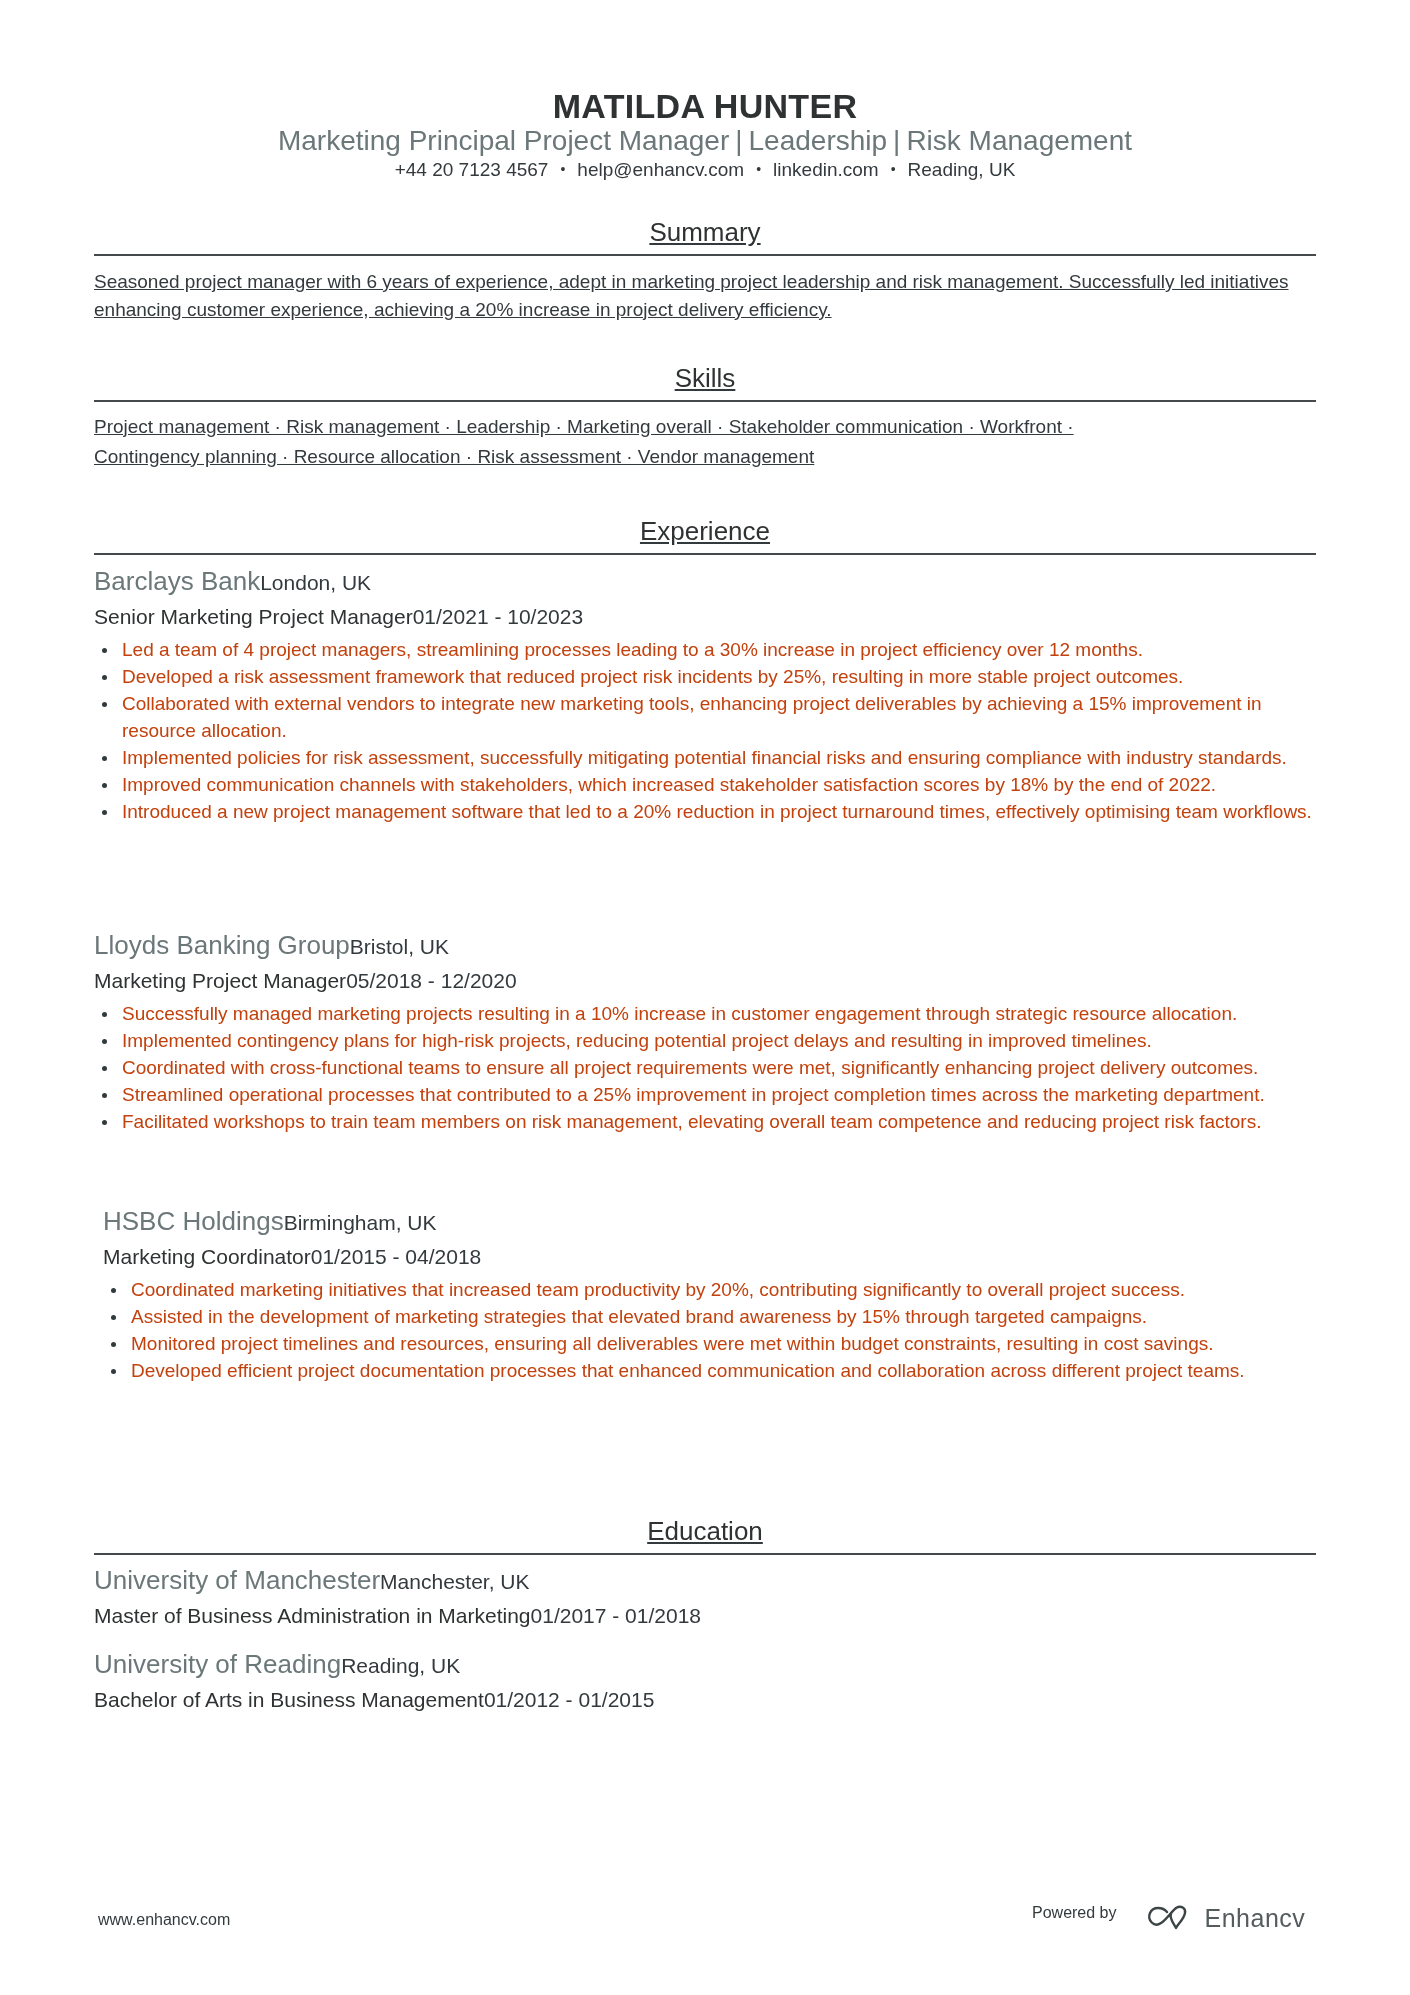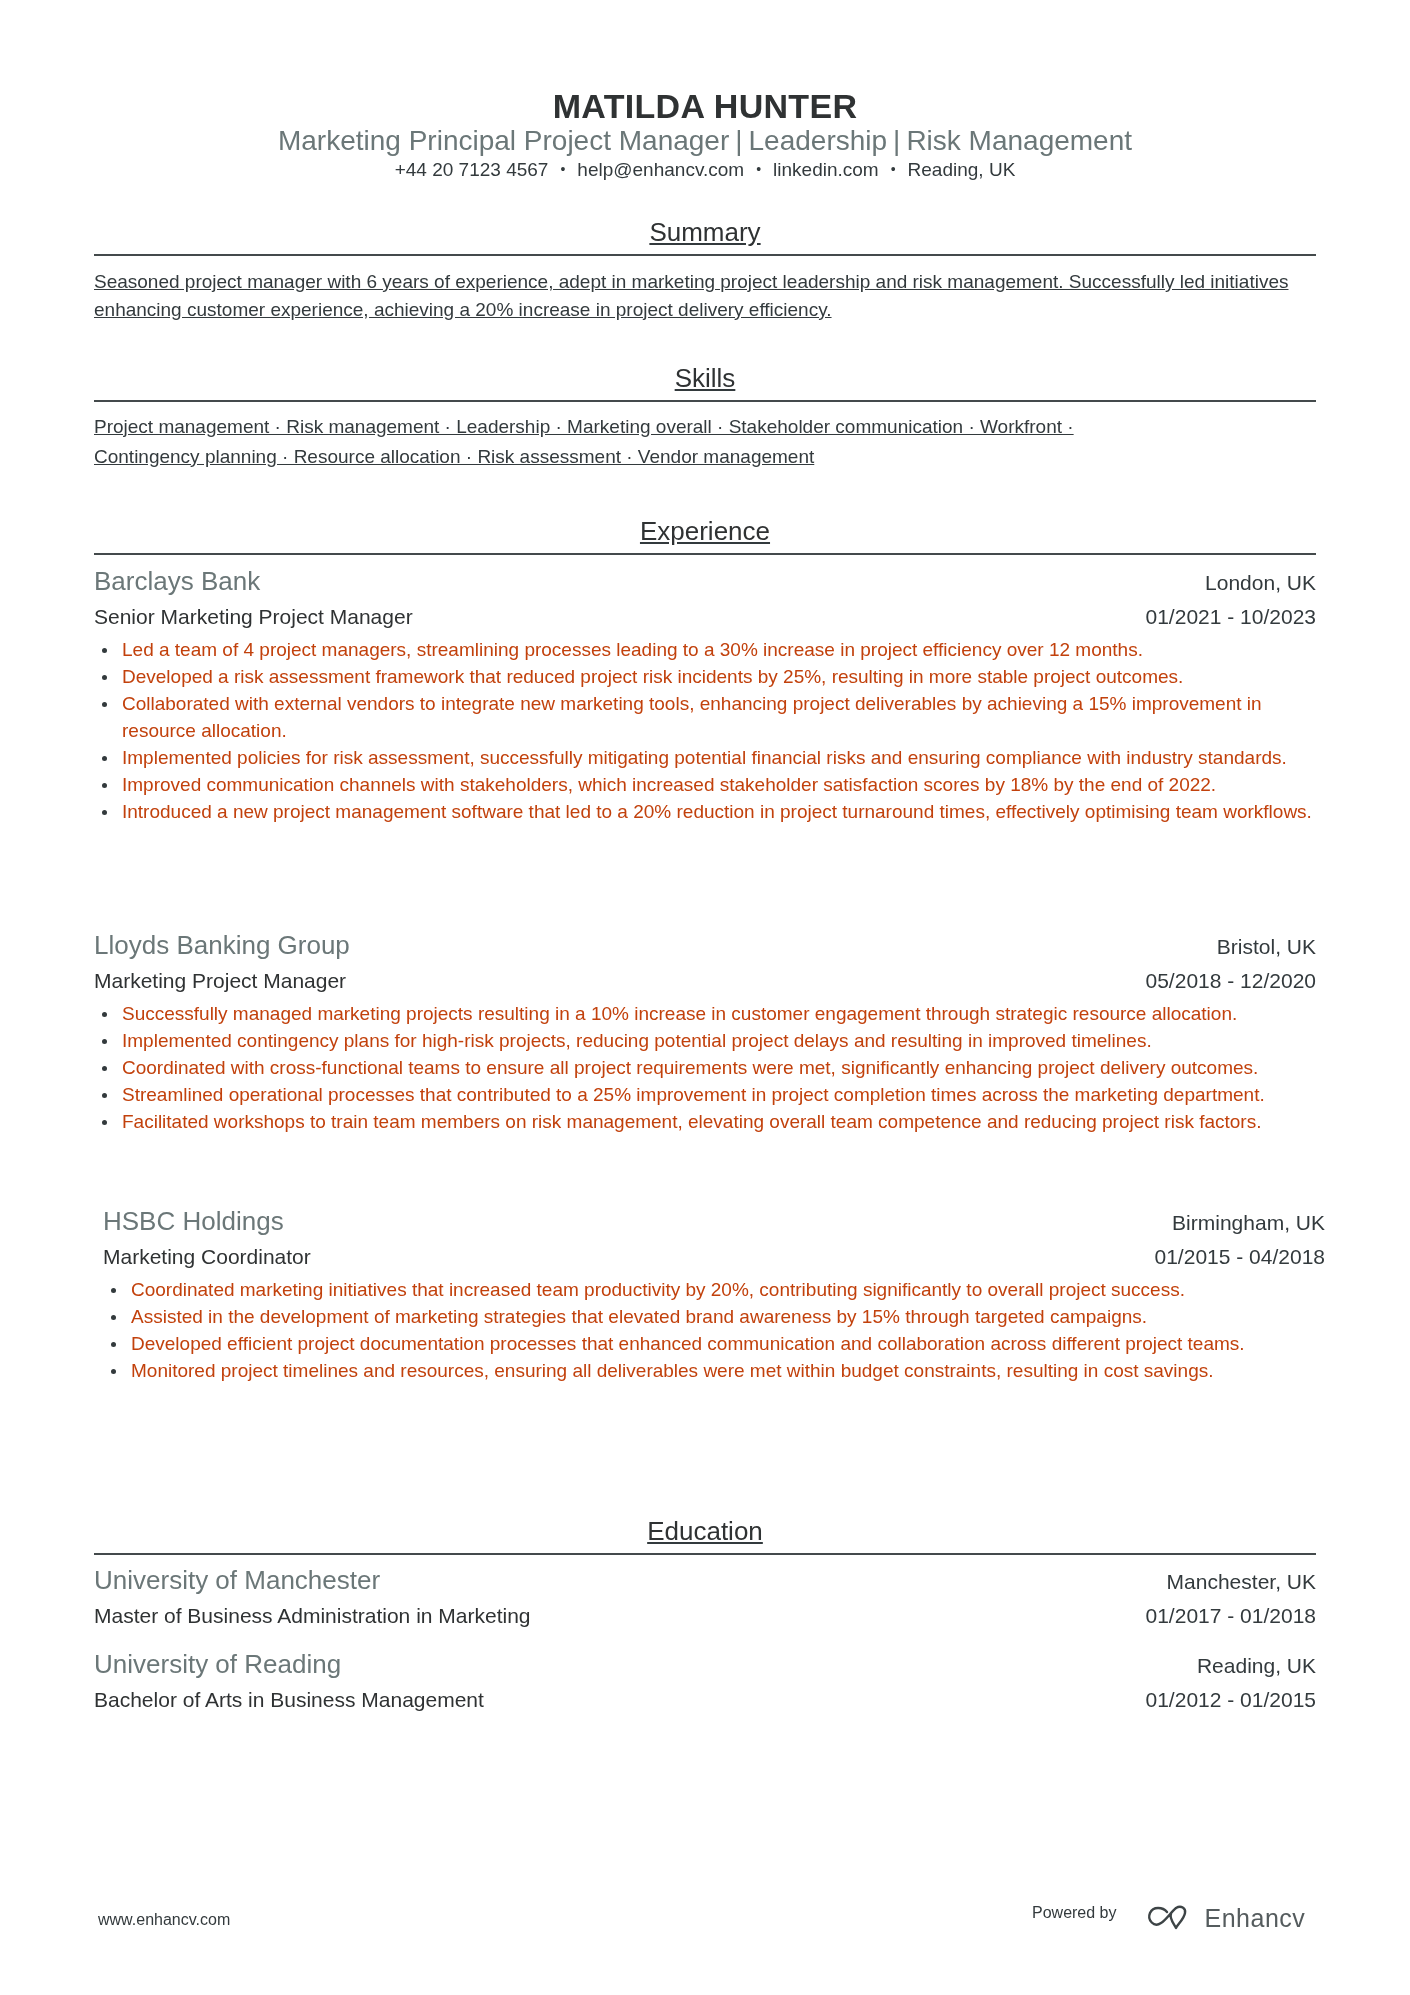--- a/index.html
+++ b/index.html
@@ -12,21 +12,21 @@
   .title .sep { color: #6b7778; margin: 0 6px; }
   .contacts { top: 158px; font-size: 19px; color: #333a3d; line-height: 24px; }
   .contacts .dot { margin: 0 12px; font-size: 14px; position: relative; top: -2px; }
 
   .section { position: absolute; left: 0; width: 1222px; text-decoration: underline; }
   .section-title { text-align: center; font-size: 26px; color: #2f3233; line-height: 32px; height: 32px; }
   .rule { height: 2px; background: #444a4c; margin-top: 6px; }
   .para { font-size: 19px; line-height: 27.5px; color: #333a3d; margin-top: 12px; }
 
   .entry { position: absolute; left: 0; width: 1222px; }
-  .row { display: flex; justify-content: space-between; align-items: baseline; }
+  .row { display: flex; align-items: baseline; }
   .org { font-size: 26px; color: #6b7778; line-height: 34px; }
   .loc { font-size: 21px; color: #333a3d; line-height: 34px; }
   .role { font-size: 21px; color: #2f3233; line-height: 34px; }
   .dates { font-size: 21px; color: #333a3d; line-height: 34px; }
   ul.bullets { list-style: none; margin: 2px 0 0 0; padding: 0; }
   ul.bullets li { position: relative; padding-left: 28px; font-size: 19px; line-height: 27px; color: #c2410c; }
   ul.bullets li::before { content: ""; position: absolute; left: 8px; top: 12px; width: 5px; height: 5px; border-radius: 50%; background: #333a3d; }
 
   .footer-left { position: absolute; left: 98px; top: 1911px; font-size: 16px; color: #333a3d; }
   .footer-right { position: absolute; left: 1032px; top: 1904px; display: flex; align-items: flex-start; }
@@ -109,22 +109,22 @@
       <span class="org">HSBC Holdings</span>
       <span class="loc">Birmingham, UK</span>
     </div>
     <div class="row">
       <span class="role">Marketing Coordinator</span>
       <span class="dates">01/2015 - 04/2018</span>
     </div>
     <ul class="bullets">
       <li>Coordinated marketing initiatives that increased team productivity by 20%, contributing significantly to overall project success.</li>
       <li>Assisted in the development of marketing strategies that elevated brand awareness by 15% through targeted campaigns.</li>
+      <li>Monitored project timelines and resources, ensuring all deliverables were met within budget constraints, resulting in cost savings.</li>
       <li>Developed efficient project documentation processes that enhanced communication and collaboration across different project teams.</li>
-      <li>Monitored project timelines and resources, ensuring all deliverables were met within budget constraints, resulting in cost savings.</li>
     </ul>
   </div>
 
   <div class="section" style="top:1515px;">
     <div class="section-title">Education</div>
     <div class="rule"></div>
   </div>
 
   <div class="entry" style="top:1563px;">
     <div class="row">

